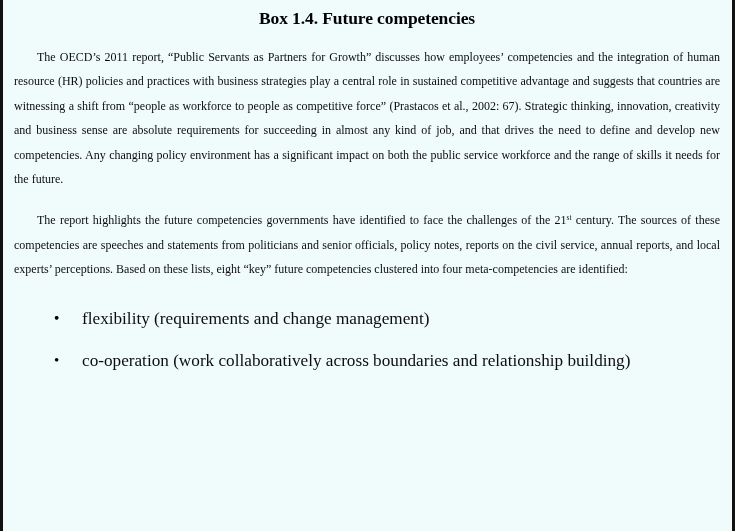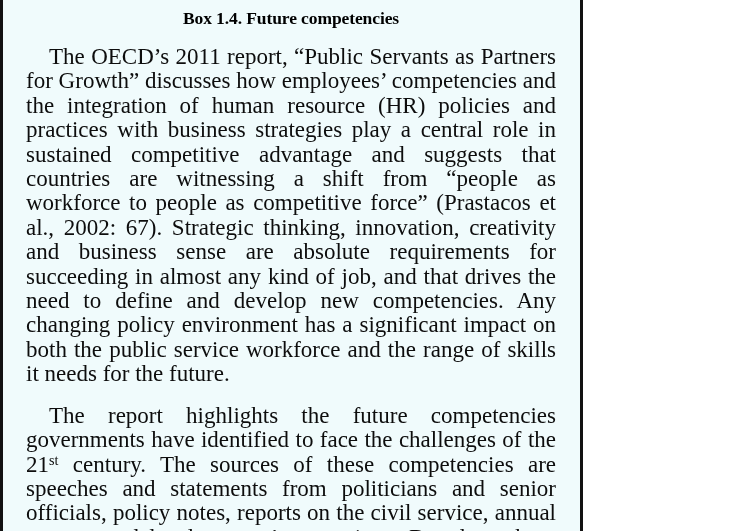--- a/index.html
+++ b/index.html
@@ -10,21 +10,21 @@
     width: 735px;
     height: 531px;
     background: #ffffff;
     font-family: "Liberation Serif", "DejaVu Serif", serif;
     overflow: hidden;
   }
 
   .box {
     position: relative;
     box-sizing: border-box;
-    width: 583px;
+    width: 735px;
     height: 531px;
     background: #f0fbfc;
     border-left: 3px solid #111111;
     border-right: 3px solid #111111;
     padding: 0 9px 0 8px;
   }
 
   .box-title {
     text-align: center;
     font-weight: bold;
@@ -32,24 +32,24 @@
     letter-spacing: -0.1px;
     color: #000;
     margin: 0;
     padding-top: 8px;
     padding-bottom: 2px;
   }
 
   .para {
     text-align: justify;
     text-justify: inter-word;
-    font-size: 23px;
+    font-size: 12px;
     line-height: 24.4px;
     color: #0d0d0d;
-    margin: 12px;
+    margin: 0;
     padding: 0 3px 0 3px;
     text-indent: 23px;
     hyphens: none;
   }
 
   .para-1 { margin-top: 14px; }
   .para-2 { margin-top: 17px; }
 
   sup {
     font-size: 0.62em;
@@ -95,17 +95,18 @@
   <ul class="bullet-list">
     <li class="bullet-item">
       <span class="bullet-dot">•</span>
     </li>
     <li class="bullet-item">
       <span class="bullet-dot">•</span>
       <span>flexibility (requirements and change management)</span>
     </li>
     <li class="bullet-item">
       <span class="bullet-dot">•</span>
+      <span>co-operation (work collaboratively across boundaries and relationship building)</span>
     </li>
 
   </ul>
 
 </div>
 
 </body></html>

